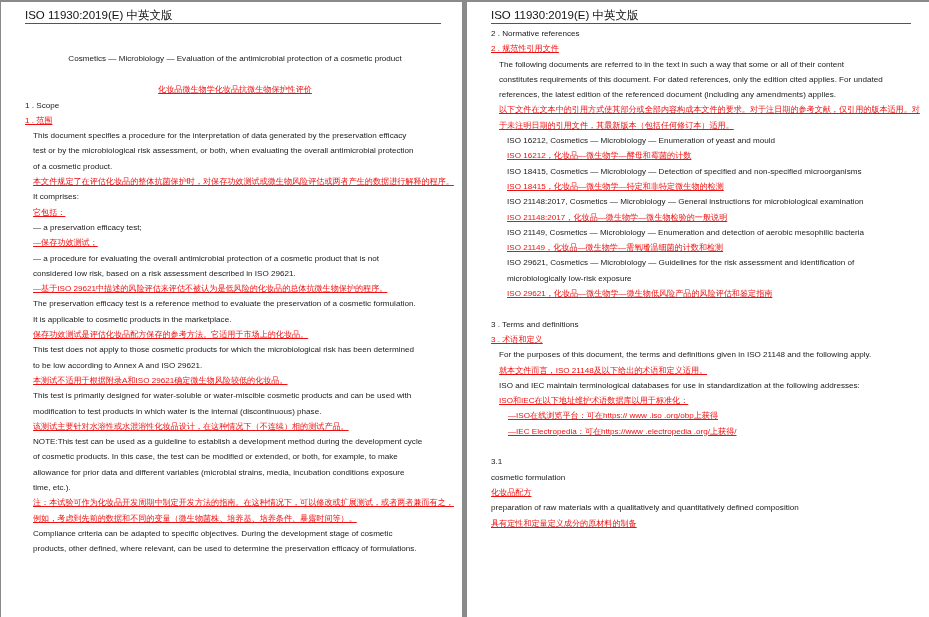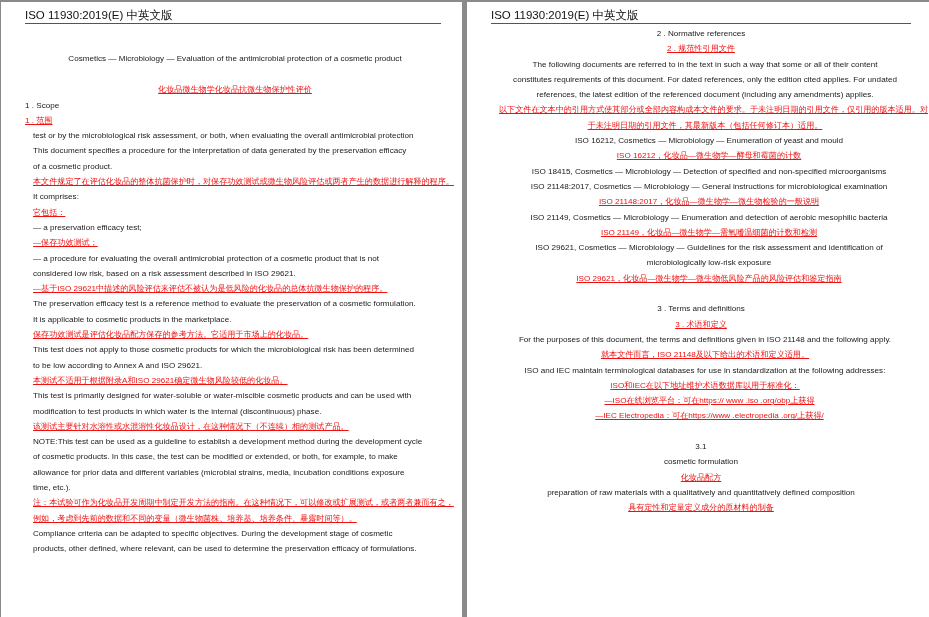--- a/index.html
+++ b/index.html
@@ -43,21 +43,21 @@
     .page.left .page-rule { left: 24px; width: 416px; }
     .page.right .page-rule { left: 24px; width: 420px; }
 
     .content {
       position: absolute;
       font-size: 8.1px;
       color: #1a1a1a;
       line-height: 15.3px;
     }
     .page.left .content { left: 24px; top: 33px; width: 420px; }
-    .page.right .content { left: 24px; top: 24px; width: 420px; text-align: center; }
+    .page.right .content { left: 24px; top: 24px; width: 420px; }
 
     .line { white-space: nowrap; display: block; height: 15.3px; }
     .red { color: #f01010; text-decoration: underline; }
     .center { text-align: center; margin-top: 16px; }
     .ind1 { padding-left: 8px; }
     .ind2 { padding-left: 16px; }
     .ind3 { padding-left: 17px; }
     .gap { height: 15.3px; display: block; }
   </style>
 </head>
@@ -66,22 +66,22 @@
 <div class="page left">
   <div class="page-header">ISO 11930:2019(E) 中英文版</div>
   <div class="page-rule"></div>
 
   <div class="content">
     <span class="line center">Cosmetics — Microbiology — Evaluation of the antimicrobial protection of a cosmetic product</span>
     <span class="line center red">化妆品微生物学化妆品抗微生物保护性评价</span>
     <span class="line">1 . Scope</span>
     <span class="line red">1 . 范围</span>
     <div id="left-lines">
+        <span class="line ind1">This document specifies a procedure for the interpretation of data generated by the preservation efficacy</span>
         <span class="line ind1">test or by the microbiological risk assessment, or both, when evaluating the overall antimicrobial protection</span>
-        <span class="line ind1">This document specifies a procedure for the interpretation of data generated by the preservation efficacy</span>
         <span class="line ind1">of a cosmetic product.</span>
         <span class="line ind1 red">本文件规定了在评估化妆品的整体抗菌保护时，对保存功效测试或微生物风险评估或两者产生的数据进行解释的程序。</span>
         <span class="line ind1">It comprises:</span>
         <span class="line ind1 red">它包括：</span>
         <span class="line ind1">— a preservation efficacy test;</span>
         <span class="line ind1 red">—保存功效测试；</span>
         <span class="line ind1">— a procedure for evaluating the overall antimicrobial protection of a cosmetic product that is not</span>
         <span class="line ind1">considered low risk, based on a risk assessment described in ISO 29621.</span>
         <span class="line ind1 red">—基于ISO 29621中描述的风险评估来评估不被认为是低风险的化妆品的总体抗微生物保护的程序。</span>
         <span class="line ind1">The preservation efficacy test is a reference method to evaluate the preservation of a cosmetic formulation.</span>
@@ -109,27 +109,28 @@
   <div class="page-header">ISO 11930:2019(E) 中英文版</div>
   <div class="page-rule"></div>
 
   <div class="content">
     <span class="line">2 . Normative references</span>
     <span class="line red">2 . 规范性引用文件</span>
     <div id="right-intro">
         <span class="line ind1">The following documents are referred to in the text in such a way that some or all of their content</span>
         <span class="line ind1">constitutes requirements of this document. For dated references, only the edition cited applies. For undated</span>
         <span class="line ind1">references, the latest edition of the referenced document (including any amendments) applies.</span>
-        <span class="line ind1 red">以下文件在文本中的引用方式使其部分或全部内容构成本文件的要求。于未注明日期的引用文件，仅引用的版本适用。对</span>
+        <span class="line ind1 red">以下文件在文本中的引用方式使其部分或全部内容构成本文件的要求。对于注日期的参考文献，仅引用的版本适用。对</span>
         <span class="line ind1 red">于未注明日期的引用文件，其最新版本（包括任何修订本）适用。</span>
       </div>
     <div id="right-refs">
         <span class="line ind2">ISO 16212, Cosmetics — Microbiology — Enumeration of yeast and mould</span>
         <span class="line ind2 red">ISO 16212，化妆品—微生物学—酵母和霉菌的计数</span>
         <span class="line ind2">ISO 18415, Cosmetics — Microbiology — Detection of specified and non-specified microorganisms</span>
+        <span class="line ind2 red">ISO 18415，化妆品—微生物学—特定和非特定微生物的检测</span>
         <span class="line ind2">ISO 21148:2017, Cosmetics — Microbiology — General instructions for microbiological examination</span>
         <span class="line ind2 red">ISO 21148:2017，化妆品—微生物学—微生物检验的一般说明</span>
         <span class="line ind2">ISO 21149, Cosmetics — Microbiology — Enumeration and detection of aerobic mesophilic bacteria</span>
         <span class="line ind2 red">ISO 21149，化妆品—微生物学—需氧嗜温细菌的计数和检测</span>
         <span class="line ind2">ISO 29621, Cosmetics — Microbiology — Guidelines for the risk assessment and identification of</span>
         <span class="line ind2">microbiologically low-risk exposure</span>
         <span class="line ind2 red">ISO 29621，化妆品—微生物学—微生物低风险产品的风险评估和鉴定指南</span>
       </div>
     <span class="gap"></span>
     <span class="line">3 . Terms and definitions</span>

